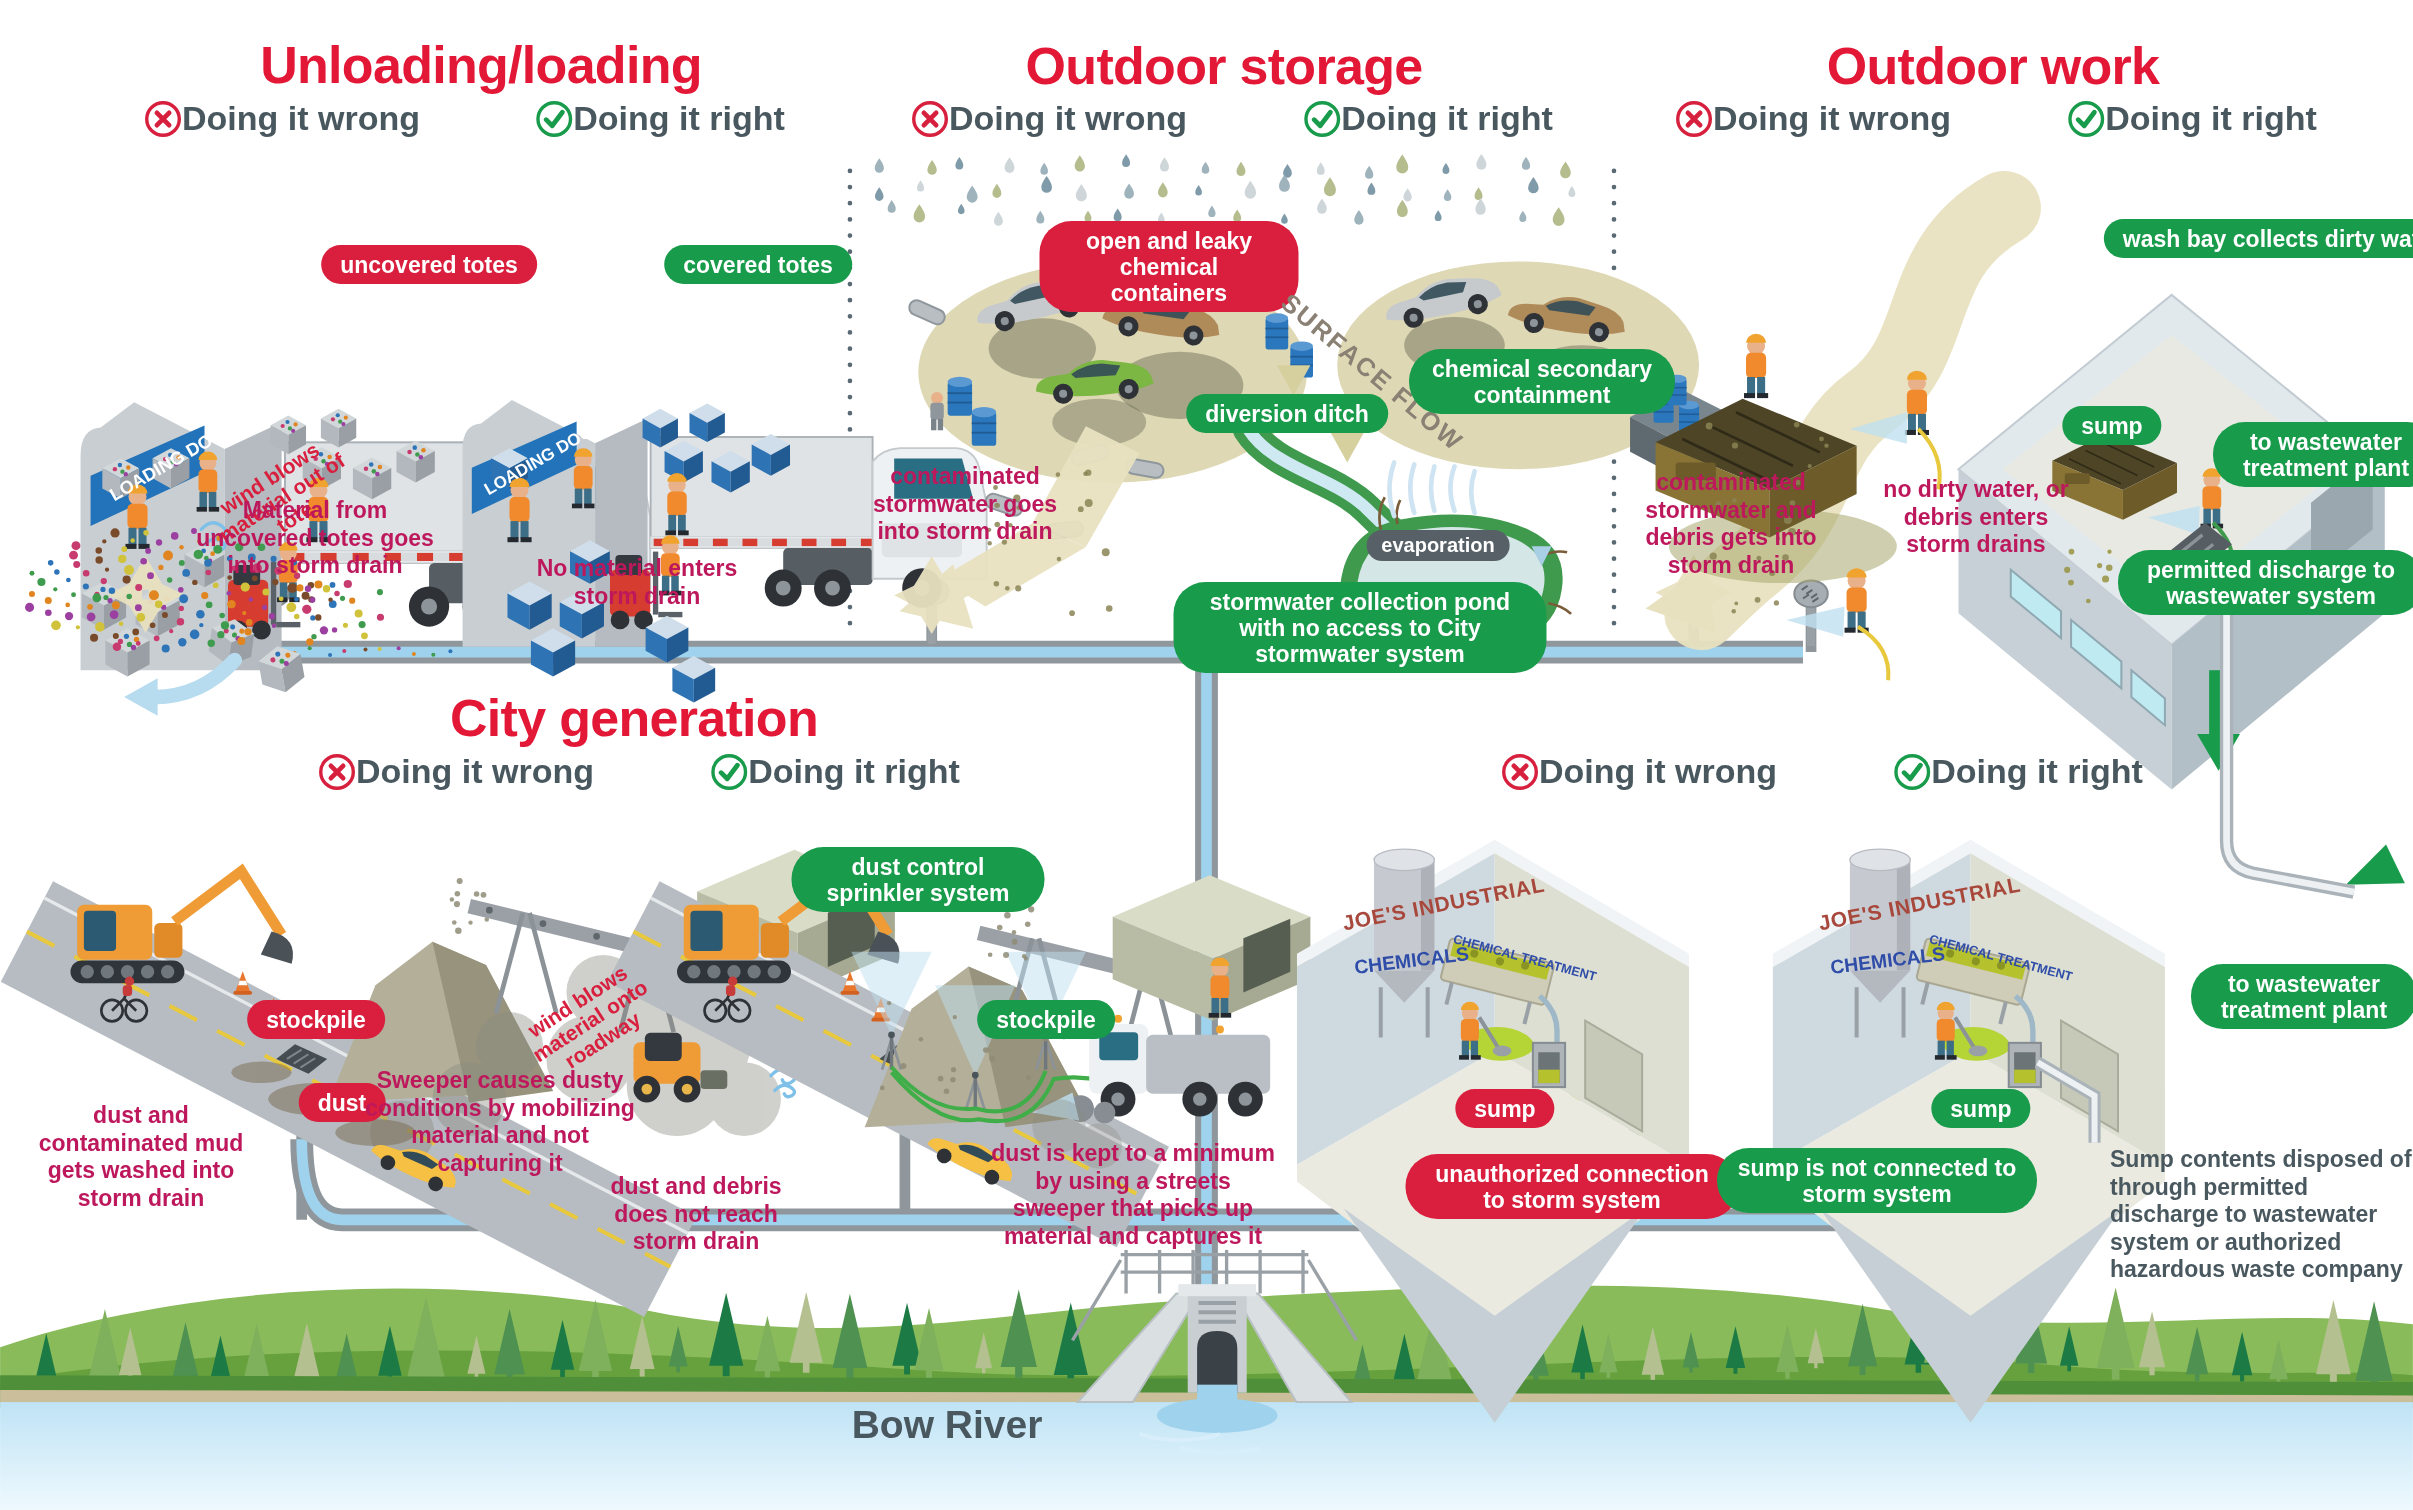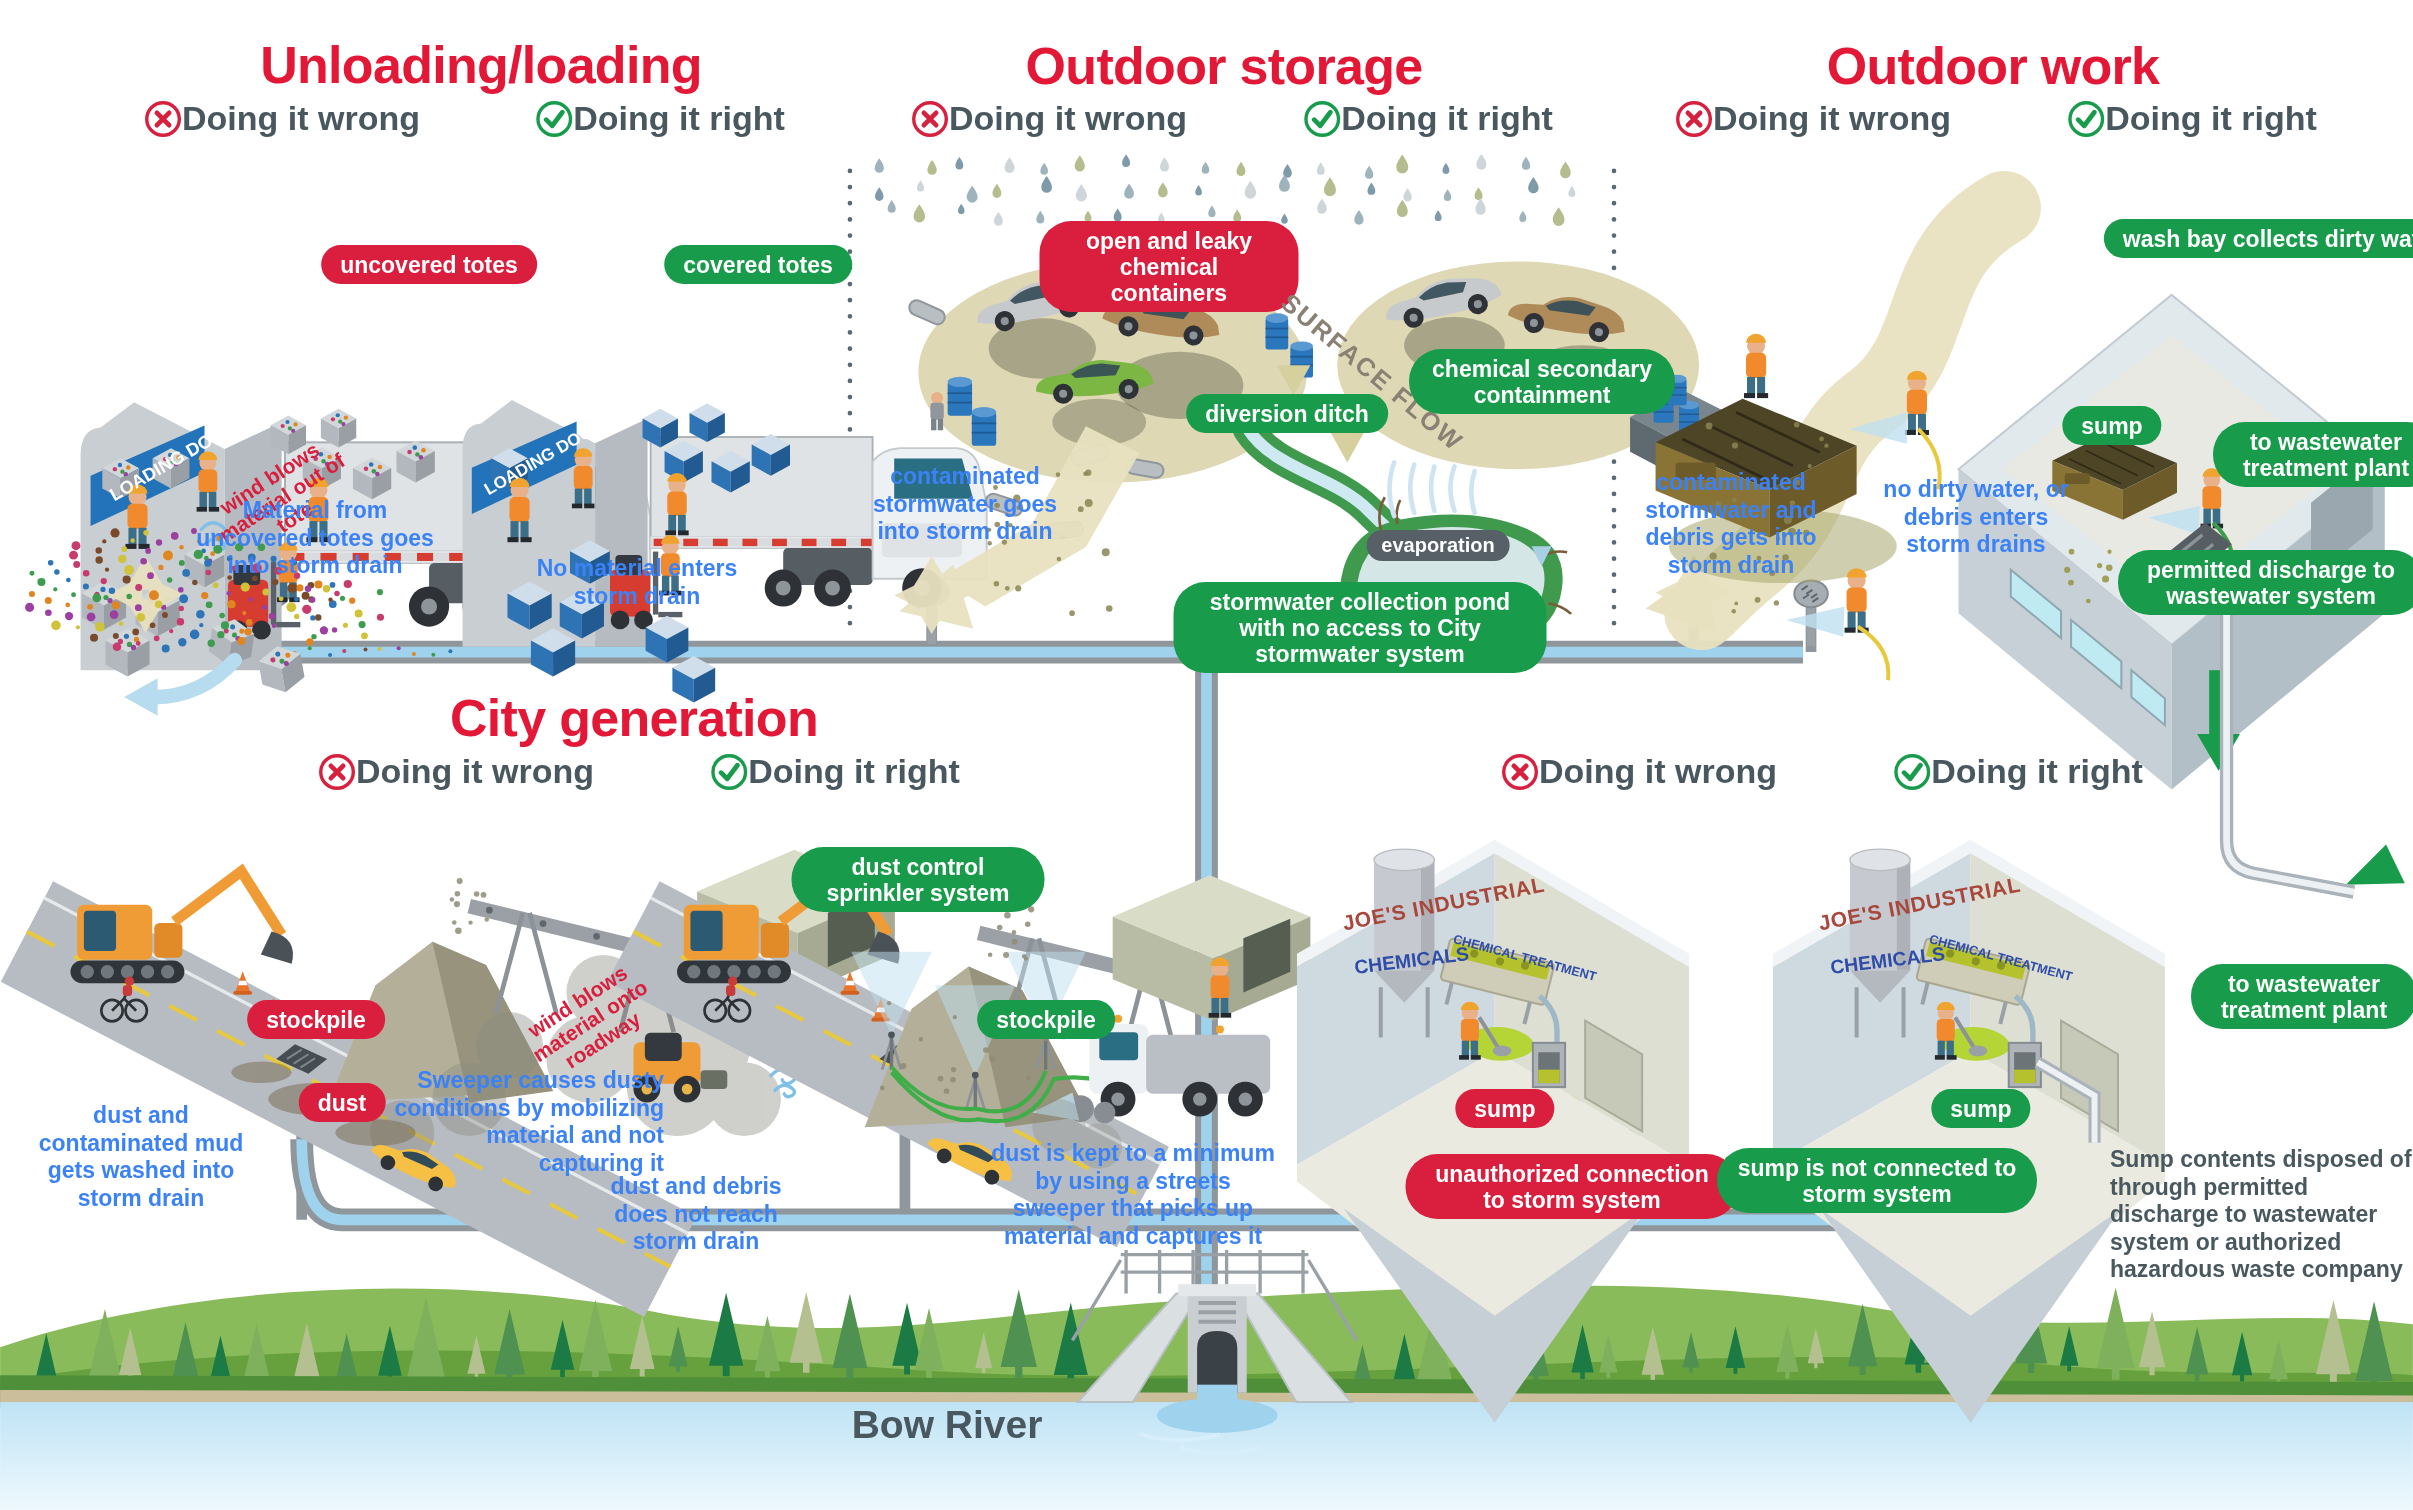--- a/index.html
+++ b/index.html
@@ -7,21 +7,21 @@
   .stage{position:relative;width:2413px;height:1510px;overflow:hidden;background:#ffffff;}
   .art{position:absolute;left:0;top:0;z-index:1;}
   .ov{position:absolute;z-index:3;}
   .title{font-size:52px;font-weight:bold;color:#e31837;letter-spacing:-0.7px;white-space:nowrap;transform:translateX(-50%);}
   .lblrow{display:flex;align-items:center;gap:0;transform:translateX(-50%);}
   .lblrow .txt{font-size:34px;font-weight:bold;color:#49585f;white-space:nowrap;}
   .pill{transform:translateX(-50%);color:#fff;font-size:23px;font-weight:bold;text-align:center;line-height:1.13;padding:6.7px 19px;border-radius:32px;}
   .pill.red{background:#da1f3e;}
   .pill.green{background:#189b4a;}
   .pill.dark{background:#566066;font-size:20px;padding:4px 14.7px;}
-  .cap{transform:translateX(-50%);color:#3b82f6;font-size:23px;font-weight:bold;text-align:center;line-height:1.2;}
+  .cap{transform:translateX(-50%);color:#be185d;font-size:23px;font-weight:bold;text-align:center;line-height:1.2;}
   .rednote{transform:translateX(-50%) rotate(-33deg);color:#d81f3e;font-size:21px;font-weight:bold;text-align:center;line-height:1.1;}
   .signtext{color:#ffffff;font-weight:bold;white-space:nowrap;}
   .leftcap{color:#49585f;font-size:23px;font-weight:bold;text-align:left;line-height:1.2;}
 </style>
 </head>
 <body>
 
 <div class="stage">
 
 <svg class="art" width="2413" height="1510" viewBox="0 0 3600 2253">
@@ -1047,21 +1047,21 @@
 <div class="ov pill green" style="left:1360px;top:582px;width:335px;">stormwater collection pond with no access to City stormwater system</div>
 <div class="ov cap" style="left:1976px;top:476px;width:188px;">no dirty water, or debris enters storm drains</div>
 <div class="ov pill green" style="left:2282px;top:219px;white-space:nowrap;">wash bay collects dirty water</div>
 <div class="ov pill green" style="left:2112px;top:406px;">sump</div>
 <div class="ov pill green" style="left:2326px;top:422px;width:188px;">to wastewater treatment plant</div>
 <div class="ov pill green" style="left:2271px;top:550px;width:268px;">permitted discharge to wastewater system</div>
 
 <div class="ov pill red" style="left:316px;top:1000px;">stockpile</div>
 <div class="ov pill red" style="left:342px;top:1083px;">dust</div>
 <div class="ov rednote" style="left:590px;top:986px;width:161px;">wind blows material onto roadway</div>
-<div class="ov cap" style="left:520px;top:1067px;width:288px;text-align:right;">Sweeper causes dusty conditions by mobilizing material and not capturing it</div>
+<div class="ov cap" style="left:500px;top:1067px;width:288px;">Sweeper causes dusty conditions by mobilizing material and not capturing it</div>
 <div class="ov cap" style="left:141px;top:1102px;width:208px;">dust and contaminated mud gets washed into storm drain</div>
 <div class="ov pill green" style="left:918px;top:847px;width:215px;">dust control sprinkler system</div>
 <div class="ov pill green" style="left:1046px;top:1000px;">stockpile</div>
 <div class="ov cap" style="left:696px;top:1173px;width:201px;">dust and debris does not reach storm drain</div>
 <div class="ov cap" style="left:1133px;top:1140px;width:288px;">dust is kept to a minimum by using a streets sweeper that picks up material and captures it</div>
 
 <div class="ov" style="left:1341px;top:892px;color:#a8473b;font-size:21px;font-weight:bold;letter-spacing:0.7px;transform:rotate(-11deg);white-space:nowrap;">JOE'S INDUSTRIAL</div>
 <div class="ov" style="left:1817px;top:892px;color:#a8473b;font-size:21px;font-weight:bold;letter-spacing:0.7px;transform:rotate(-11deg);white-space:nowrap;">JOE'S INDUSTRIAL</div>
 <div class="ov" style="left:1354px;top:949px;color:#2f4da8;font-size:19.4px;font-weight:bold;transform:rotate(-7deg);white-space:nowrap;">CHEMICALS</div>
 <div class="ov" style="left:1830px;top:949px;color:#2f4da8;font-size:19.4px;font-weight:bold;transform:rotate(-7deg);white-space:nowrap;">CHEMICALS</div>

